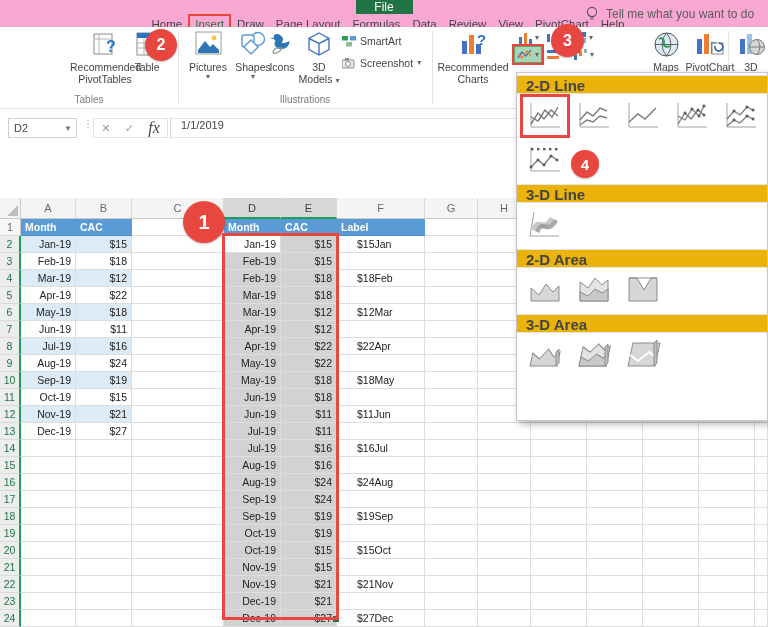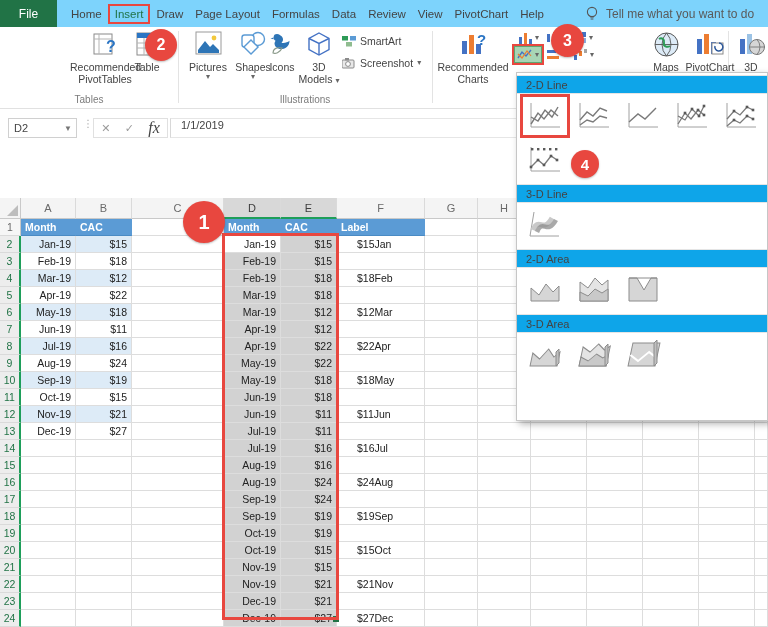--- a/index.html
+++ b/index.html
@@ -1,20 +1,20 @@
 <!DOCTYPE html>
 <html><head>
 <meta charset="utf-8">
 <style>
   * { margin:0; padding:0; box-sizing:border-box; }
   html,body { width:768px; height:627px; font-family:"Liberation Sans",sans-serif; background:#fff; overflow:hidden; }
   #stage { position:relative; width:768px; height:627px; background:#fff; }
 
   
-  .tabbar { position:absolute; left:0; top:0; width:768px; height:27px; background:#7dd3fc; display:flex; align-items:center; }
+  .tabbar { position:absolute; left:0; top:0; width:768px; height:27px; background:#f9a8d4; display:flex; align-items:center;flex-direction:column; }
   .file-tab { width:57px; height:27px; background:#217346; color:#fff; font-size:12px; display:flex; align-items:center; justify-content:center; }
   .tabs { display:flex; align-items:flex-end; margin-left:8px; }
   .tab { font-size:11.5px; color:#444; padding:4px 6px; white-space:nowrap; }
   .tab.active { color:#217346; border:2px solid #E8473F; padding:2px 5px; }
   .tellme { position:absolute; left:585px; top:0; height:27px; display:flex; align-items:center; gap:7px; }
   .tellme span { font-size:12px; color:#5a5a5a; white-space:nowrap; }
 
   
   .ribbon { position:absolute; left:0; top:27px; width:768px; height:82px; background:#fff; border-bottom:1px solid #E1E1E1; }
   .gdiv { position:absolute; top:4px; width:1px; height:72px; background:#E3E3E3; }
@@ -50,21 +50,21 @@
   .c { border-right:1px solid #DDDDDD; border-bottom:1px solid #DDDDDD; display:flex; align-items:center; justify-content:flex-end; padding-right:4px; white-space:nowrap; overflow:hidden; }
   .c.lbl { justify-content:flex-start; padding-left:20px; }
   .c.hdrblue { background:#5B9BD5; border-right:1px solid #5B9BD5; border-bottom:1px solid #4A8BC4; color:#fff; font-weight:bold; justify-content:flex-start; padding-left:4px; }
   .c.band { background:#DDEBF7; }
   .c.sel { background:#D2D2D2; }
   .c.active { background:#FFFFFF; }
   .fillhandle { position:absolute; left:333px; top:616px; width:6px; height:6px; background:#217346; z-index:5; }
 
   
   .panel { position:absolute; left:516px; top:72px; width:252px; height:349px; background:#fff; border:1px solid #C6C6C6; box-shadow:3px 3px 7px rgba(0,0,0,.3); z-index:50; }
-  .sec-h { height:19px; line-height:19px; background:#0ea5e9; border-top:1px solid #E5E5E5; border-bottom:1px solid #E5E5E5; font-size:11px; font-weight:normal; color:#444; padding-left:9px; margin-top:2px; }
+  .sec-h { height:19px; line-height:19px; background:#eab308; border-top:1px solid #E5E5E5; border-bottom:1px solid #E5E5E5; font-size:15px; font-weight:bold; color:#444; padding-left:9px; margin-top:2px; }
   .sec-h:first-child { margin-top:2px; }
   .icon-row { display:flex; align-items:center; padding:5px 0 5px 8px; gap:9px; min-height:44px; }
   .mi { width:40px; height:34px; display:flex; align-items:center; justify-content:center; }
   .mi.boxed { outline:3px solid #E8473F; outline-offset:2px; }
   .more-row { border-top:1px solid #E5E5E5; margin-top:4px; height:25px; display:flex; align-items:center; gap:8px; padding-left:8px; font-size:11.5px; color:#444; }
   .more-label::first-letter { text-decoration:underline; }
 
   
   .circ { position:absolute; background:#E8473F; border-radius:50%; color:#fff; font-weight:bold; display:flex; align-items:center; justify-content:center; z-index:60; box-shadow:0 1px 2px rgba(0,0,0,.25); }
   .redrect { position:absolute; border:3px solid #E8473F; z-index:40; pointer-events:none; }

